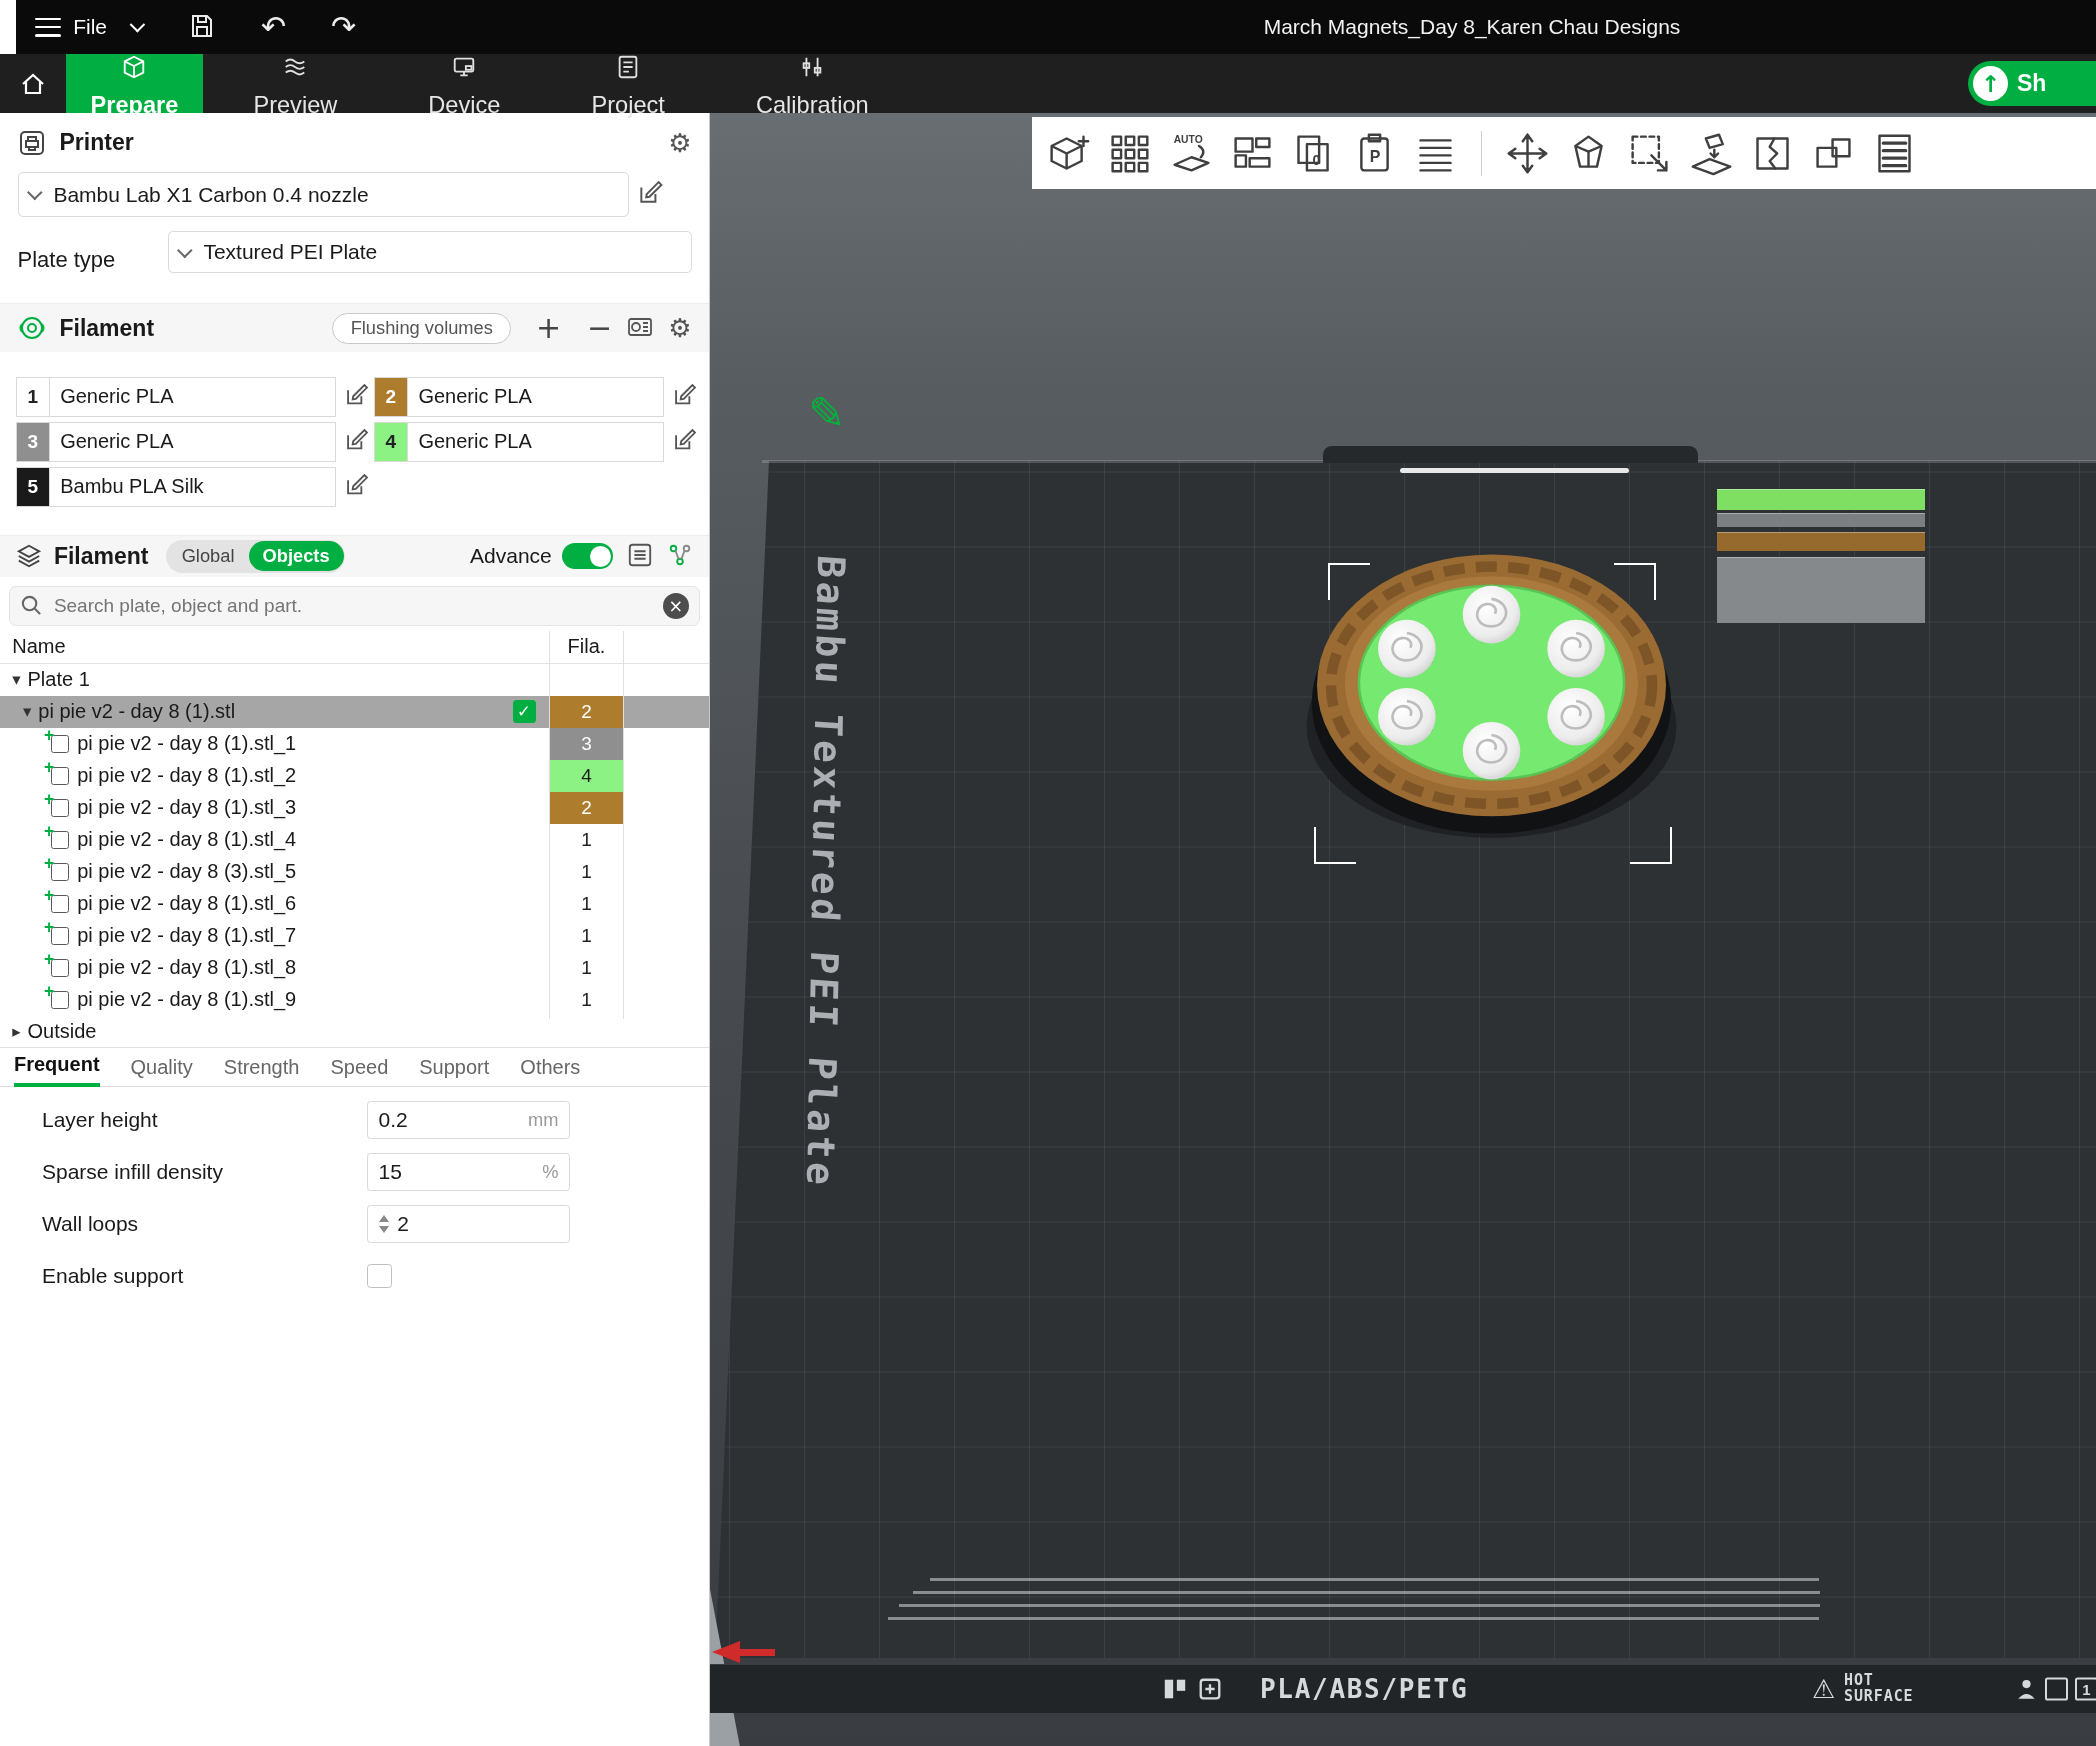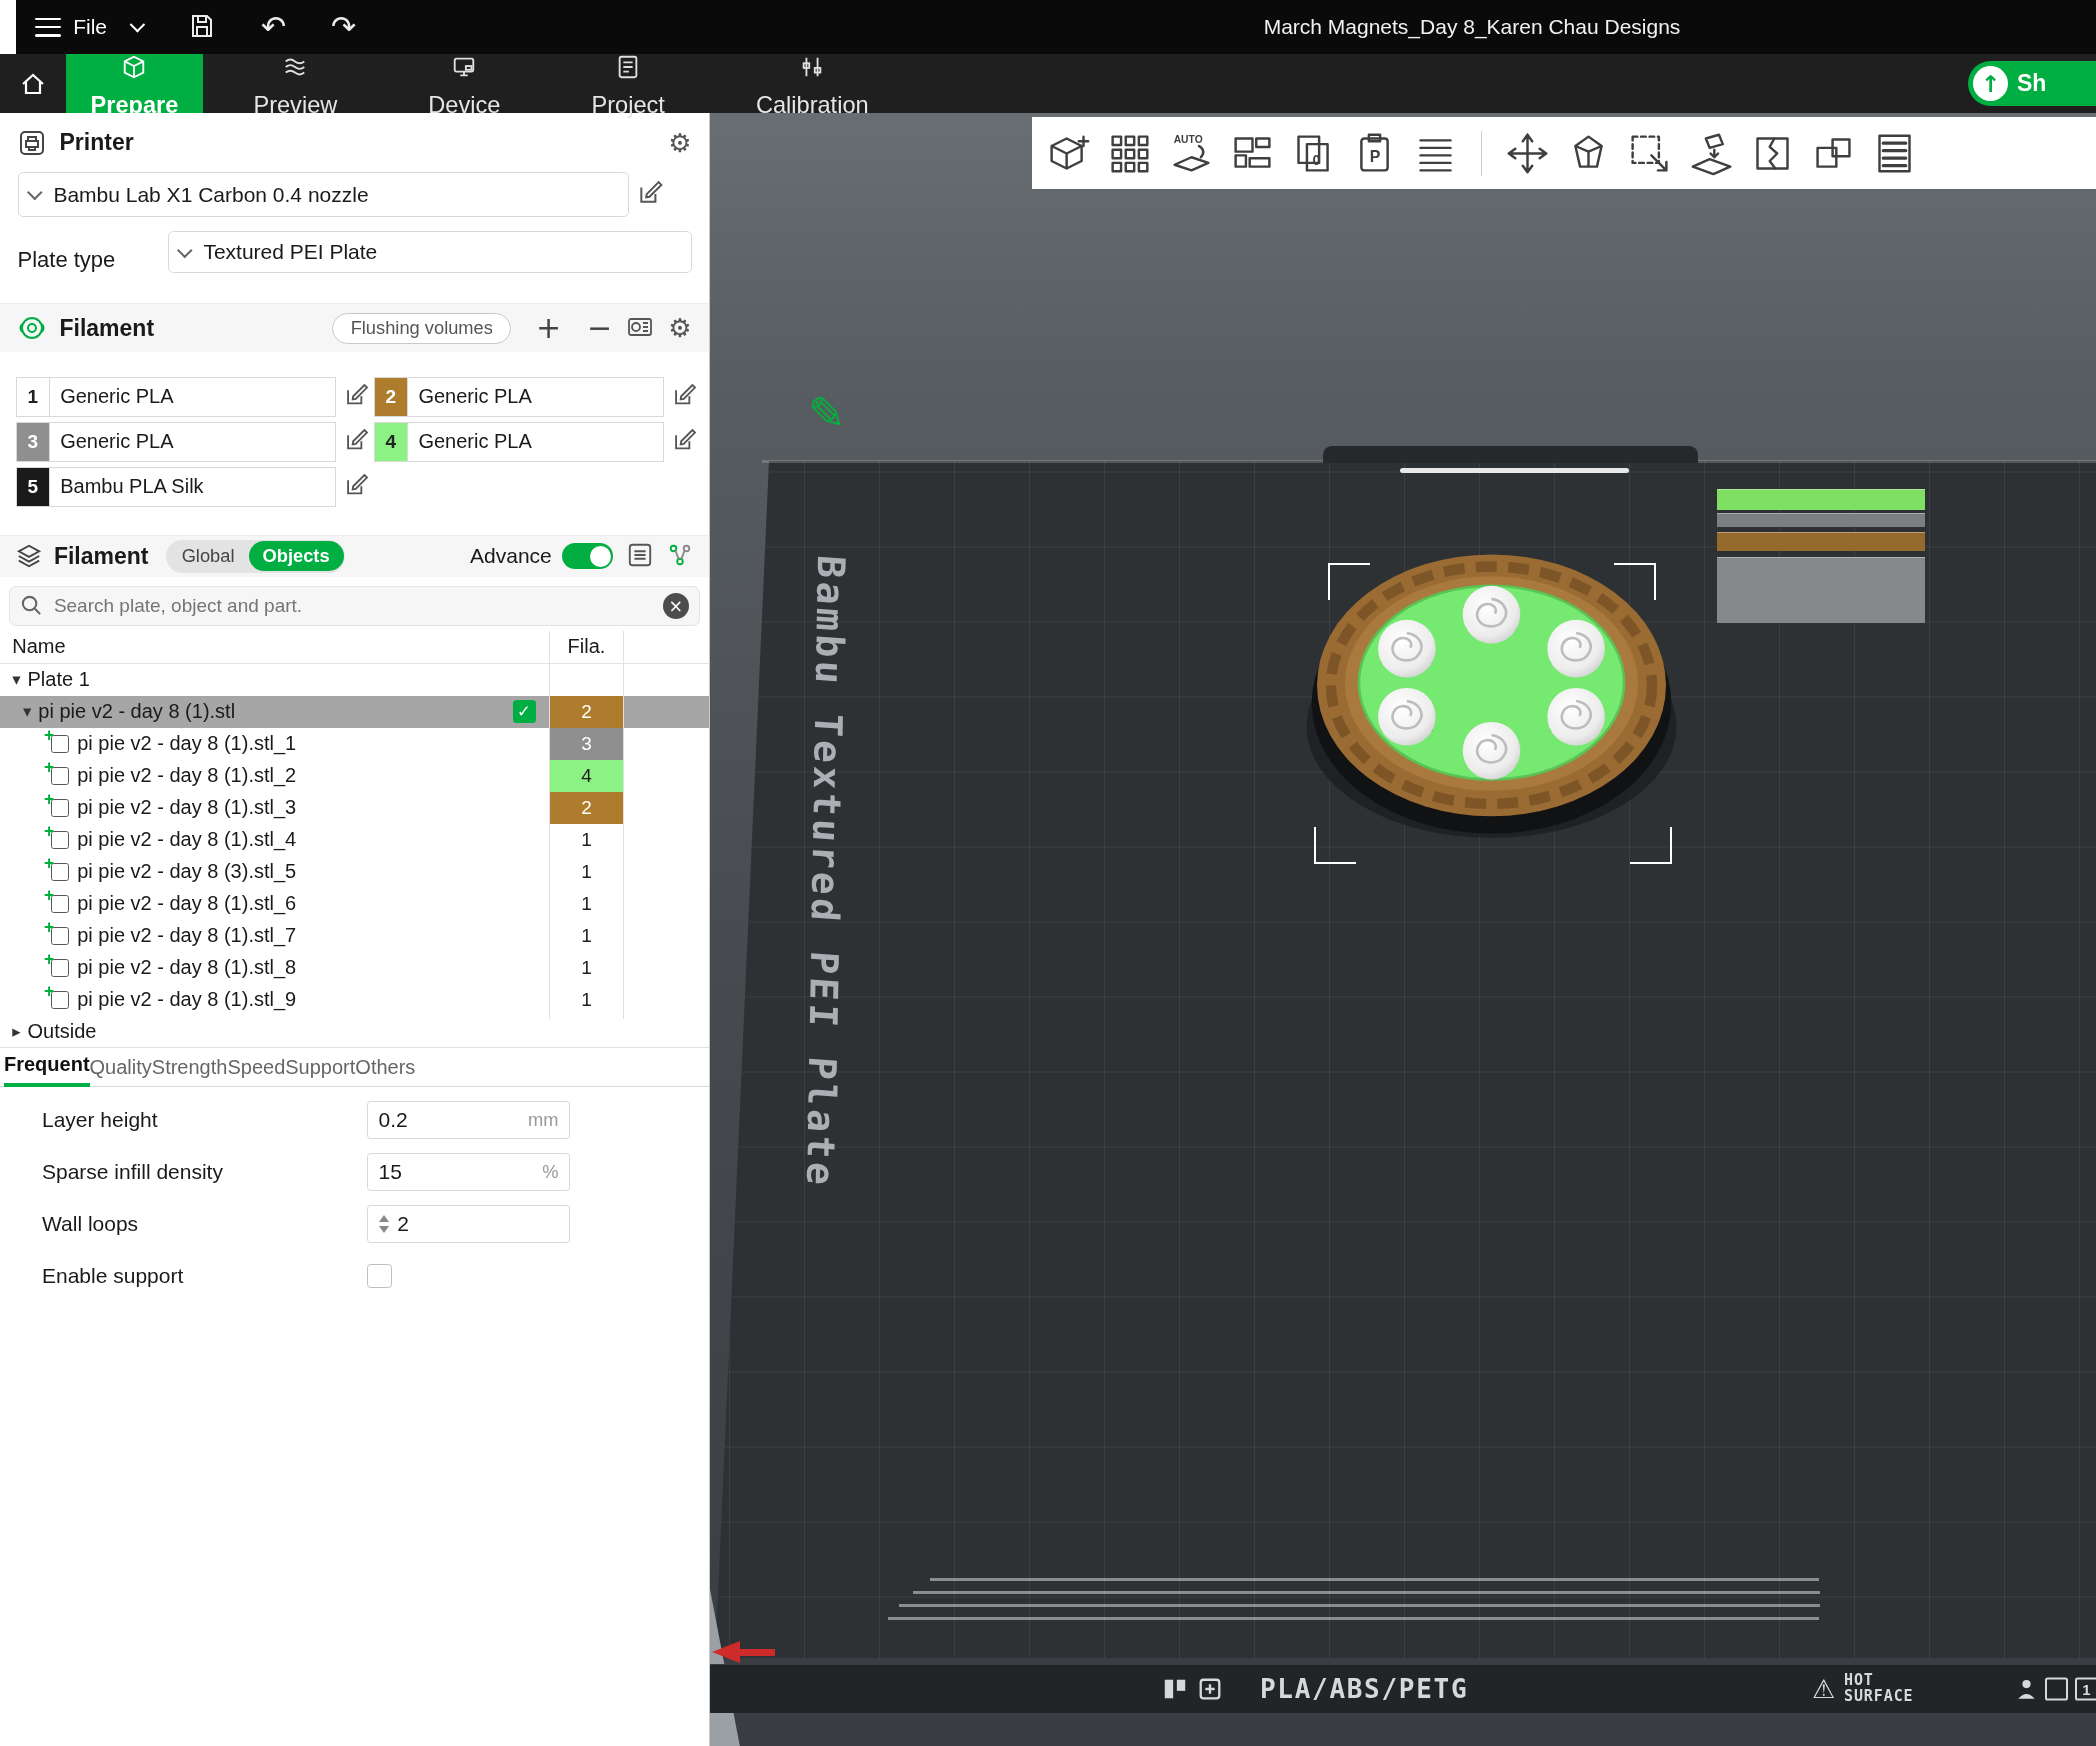--- a/index.html
+++ b/index.html
@@ -93,21 +93,21 @@
   .orow .cell-check{position:absolute;left:500px;width:48px;height:100%;display:flex;align-items:center;justify-content:center;}
   .orow .cell-fila{position:absolute;left:549px;width:75px;height:100%;display:flex;}
   .fila-chip{flex:1;display:flex;align-items:center;justify-content:center;font-size:19px;}
   .ckbox{width:23px;height:23px;border-radius:3.5px;background:#00ae42;color:#fff;display:flex;
          align-items:center;justify-content:center;font-size:16.6px;font-family:"DejaVu Sans",sans-serif;}
   .child{padding-left:51px;}
   .obj-ico{position:relative;width:17.5px;height:17.5px;border:1.7px solid #5a5a5a;border-radius:2.6px;margin-right:8.7px;flex:none;}
   .obj-ico::before{content:"+";position:absolute;left:-7.9px;top:-11.4px;color:#00ae42;font-size:17.5px;font-weight:bold;}
   .tbl-bottom{border-bottom:0.9px solid #e0e0e0;}
 
-  .ptabs{display:flex;align-items:flex-end;height:38px;padding:0 4px;border-bottom:0.9px solid #dcdcdc;margin-top:1.7px;}
+  .ptabs{display:flex;align-items:flex-end;gap:31px;height:38px;padding:0 14px;border-bottom:0.9px solid #dcdcdc;margin-top:1.7px;}
   .ptab{font-size:20px;color:#666;padding-bottom:7px;cursor:pointer;}
   .ptab.active{color:#111;font-weight:bold;border-bottom:4.4px solid #00ae42;margin-bottom:-0.9px;}
 
   .prow{display:flex;align-items:center;margin-top:12.2px;height:40px;}
   .prow .plbl{font-size:21px;padding-left:42px;width:367px;}
   .pinput{width:203px;height:38px;border:0.9px solid #d9d9d9;border-radius:3.5px;display:flex;align-items:center;
           padding:0 10.5px;font-size:21px;background:#fff;}
   .pinput .unit{margin-left:auto;color:#999;font-size:18.3px;}
   .stepper{display:flex;flex-direction:column;gap:4.4px;margin-right:8.7px;}
   .stepper i{width:0;height:0;border-left:5.2px solid transparent;border-right:5.2px solid transparent;display:block;}

